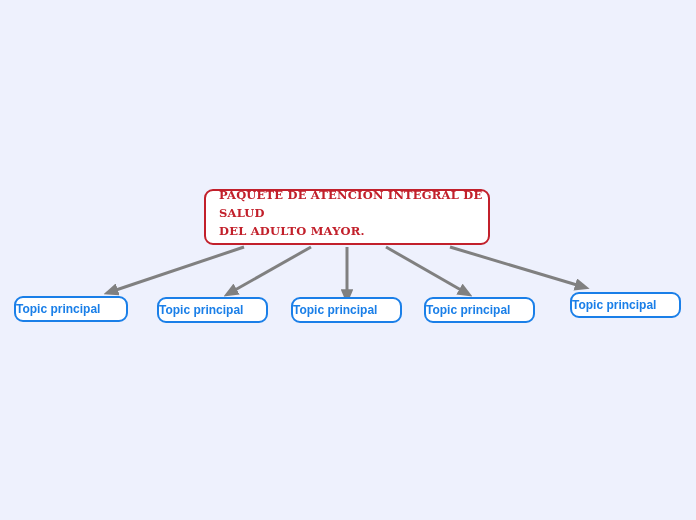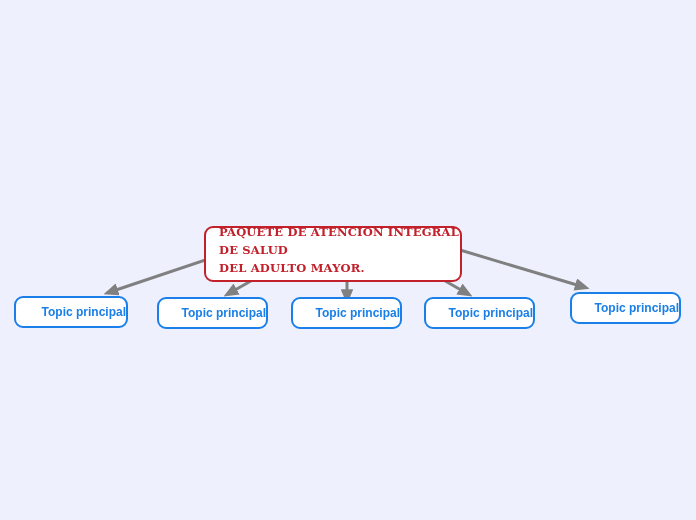--- a/index.html
+++ b/index.html
@@ -30,40 +30,39 @@
     position: absolute;
     box-sizing: border-box;
     background: #ffffff;
     display: flex;
     align-items: center;
     border-radius: 9px;
   }
   #root-node {
     left: 204px;
     top: 189px;
-    width: 258px;
+    width: 286px;
     height: 56px;
     border: 2px solid #c2202b;
     padding: 0 0 8px 13px;
-    margin-top: 37px;
   }
   .root-text {
     font-family: "DejaVu Serif", "Liberation Serif", serif;
     font-size: 11.5px;
     font-weight: 700;
     color: #c2202b;
     line-height: 18px;
     letter-spacing: 0.2px;
     white-space: pre-line;
     text-transform: uppercase;
   }
   .child-node {
     border: 2px solid #1a7fe8;
-    justify-content: flex-end;
-    height: 32px;
+    justify-content: flex-start;
+    height: 26px;
   }
   .child-text {
     font-family: "Liberation Sans", sans-serif;
     font-size: 12px;
     font-weight: 700;
     color: #1a7fe8;
     white-space: nowrap;
   }
   #child-node-0 { left: 14px;  top: 296px; width: 114px; }
   #child-node-1 { left: 157px; top: 297px; width: 111px; }

